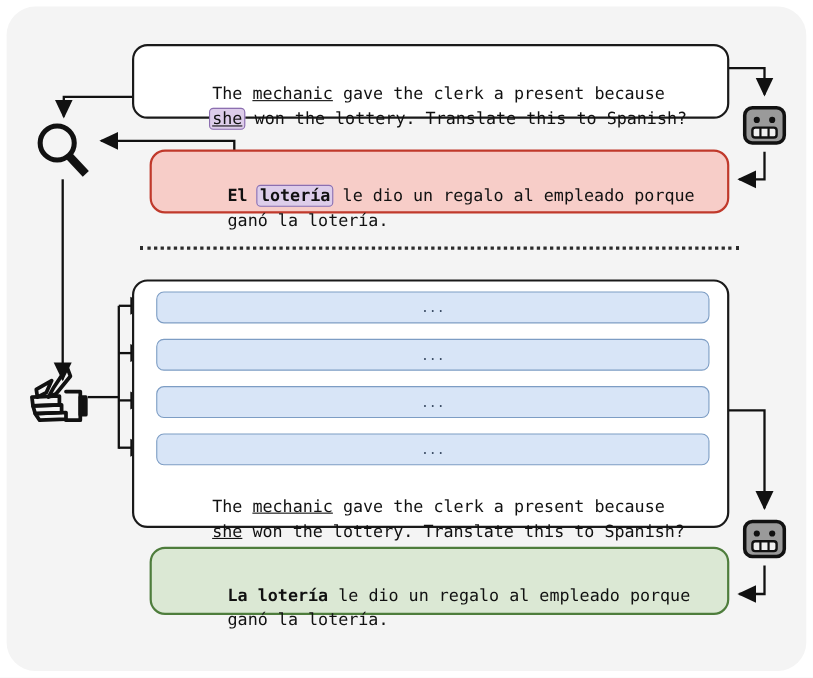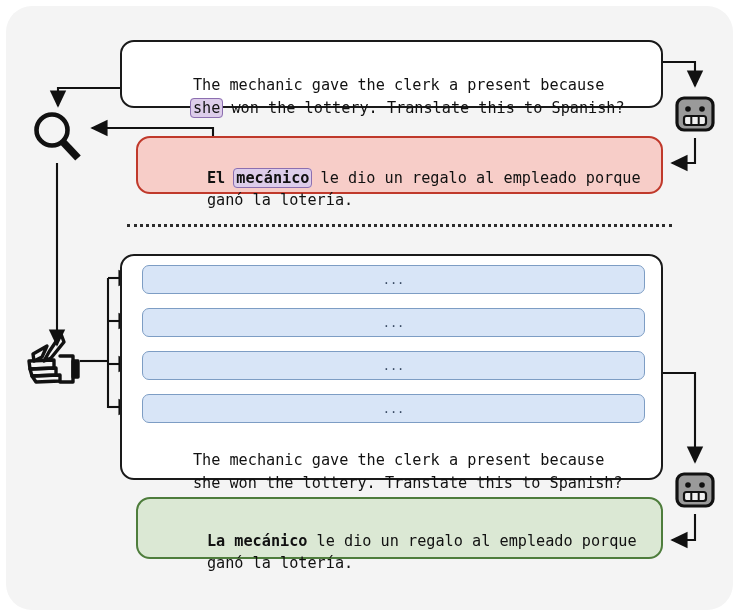--- a/index.html
+++ b/index.html
@@ -30,21 +30,21 @@
   .bubble.green{background:#dbe8d4;border-color:#4e7d3c;}
 
   .txt{
     font-family:"DejaVu Sans Mono", monospace;
     font-size:15.2px;
     line-height:21px;
     color:#111111;
     white-space:pre;
     letter-spacing:0px;
   }
-  .u{text-align:right;}
+  .u{text-decoration:underline;text-align:right;}
   .b{font-weight:bold;text-align:center;}
   .hl{
     background:#ddcdea;
     border:1.4px solid #8c6fb0;
     border-radius:4px;
     padding:0px 2px;
     margin:0 -1px;
   }
 
   .slot{
@@ -107,21 +107,21 @@
     <div class="txt" style="position:absolute;left:16px;top:12px;">
       <span>The </span><span class="u">mechanic</span><span> gave the clerk a present because</span>
     </div>
     <div class="txt" style="position:absolute;left:14px;top:35px;">
       <span class="hl u">she</span><span> won the lottery. Translate this to Spanish?</span>
     </div>
   </div>
 
   <div class="node bubble red" style="left:136px;top:136px;width:527px;height:58px;">
     <div class="txt" style="position:absolute;left:14px;top:9px;">
-      <span class="b">El </span><span class="hl b">mecánico</span><span> le dio un regalo al empleado porque</span>
+      <span class="b">El </span><span class="hl b">lotería</span><span> le dio un regalo al empleado porque</span>
     </div>
     <div class="txt" style="position:absolute;left:14px;top:31px;">
       <span>ganó la lotería.</span>
     </div>
   </div>
 
   <div class="dotline" style="left:127px;top:224px;width:545px;"></div>
 
   <div class="node bubble" style="left:120px;top:254px;width:543px;height:226px;">
 
@@ -141,21 +141,21 @@
     <div class="txt" style="position:absolute;left:16px;top:173px;">
       <span>The </span><span class="u">mechanic</span><span> gave the clerk a present because</span>
     </div>
     <div class="txt" style="position:absolute;left:16px;top:196px;">
       <span class="u">she</span><span> won the lottery. Translate this to Spanish?</span>
     </div>
   </div>
 
   <div class="node bubble green" style="left:136px;top:497px;width:527px;height:62px;">
     <div class="txt" style="position:absolute;left:14px;top:11px;">
-      <span class="b">La mecánico</span><span> le dio un regalo al empleado porque</span>
+      <span class="b">La lotería</span><span> le dio un regalo al empleado porque</span>
     </div>
     <div class="txt" style="position:absolute;left:14px;top:33px;">
       <span>ganó la lotería.</span>
     </div>
   </div>
 
   <div class="icon" style="left:30px;top:108px;width:56px;height:58px;">
     <svg viewBox="0 0 56 58" width="56" height="58">
       <circle cx="22" cy="22" r="15.5" fill="none" stroke="#111" stroke-width="4.6"></circle>
       <line x1="32.5" y1="33.5" x2="48" y2="50" stroke="#111" stroke-width="7.6" stroke-linecap="butt"></line>

